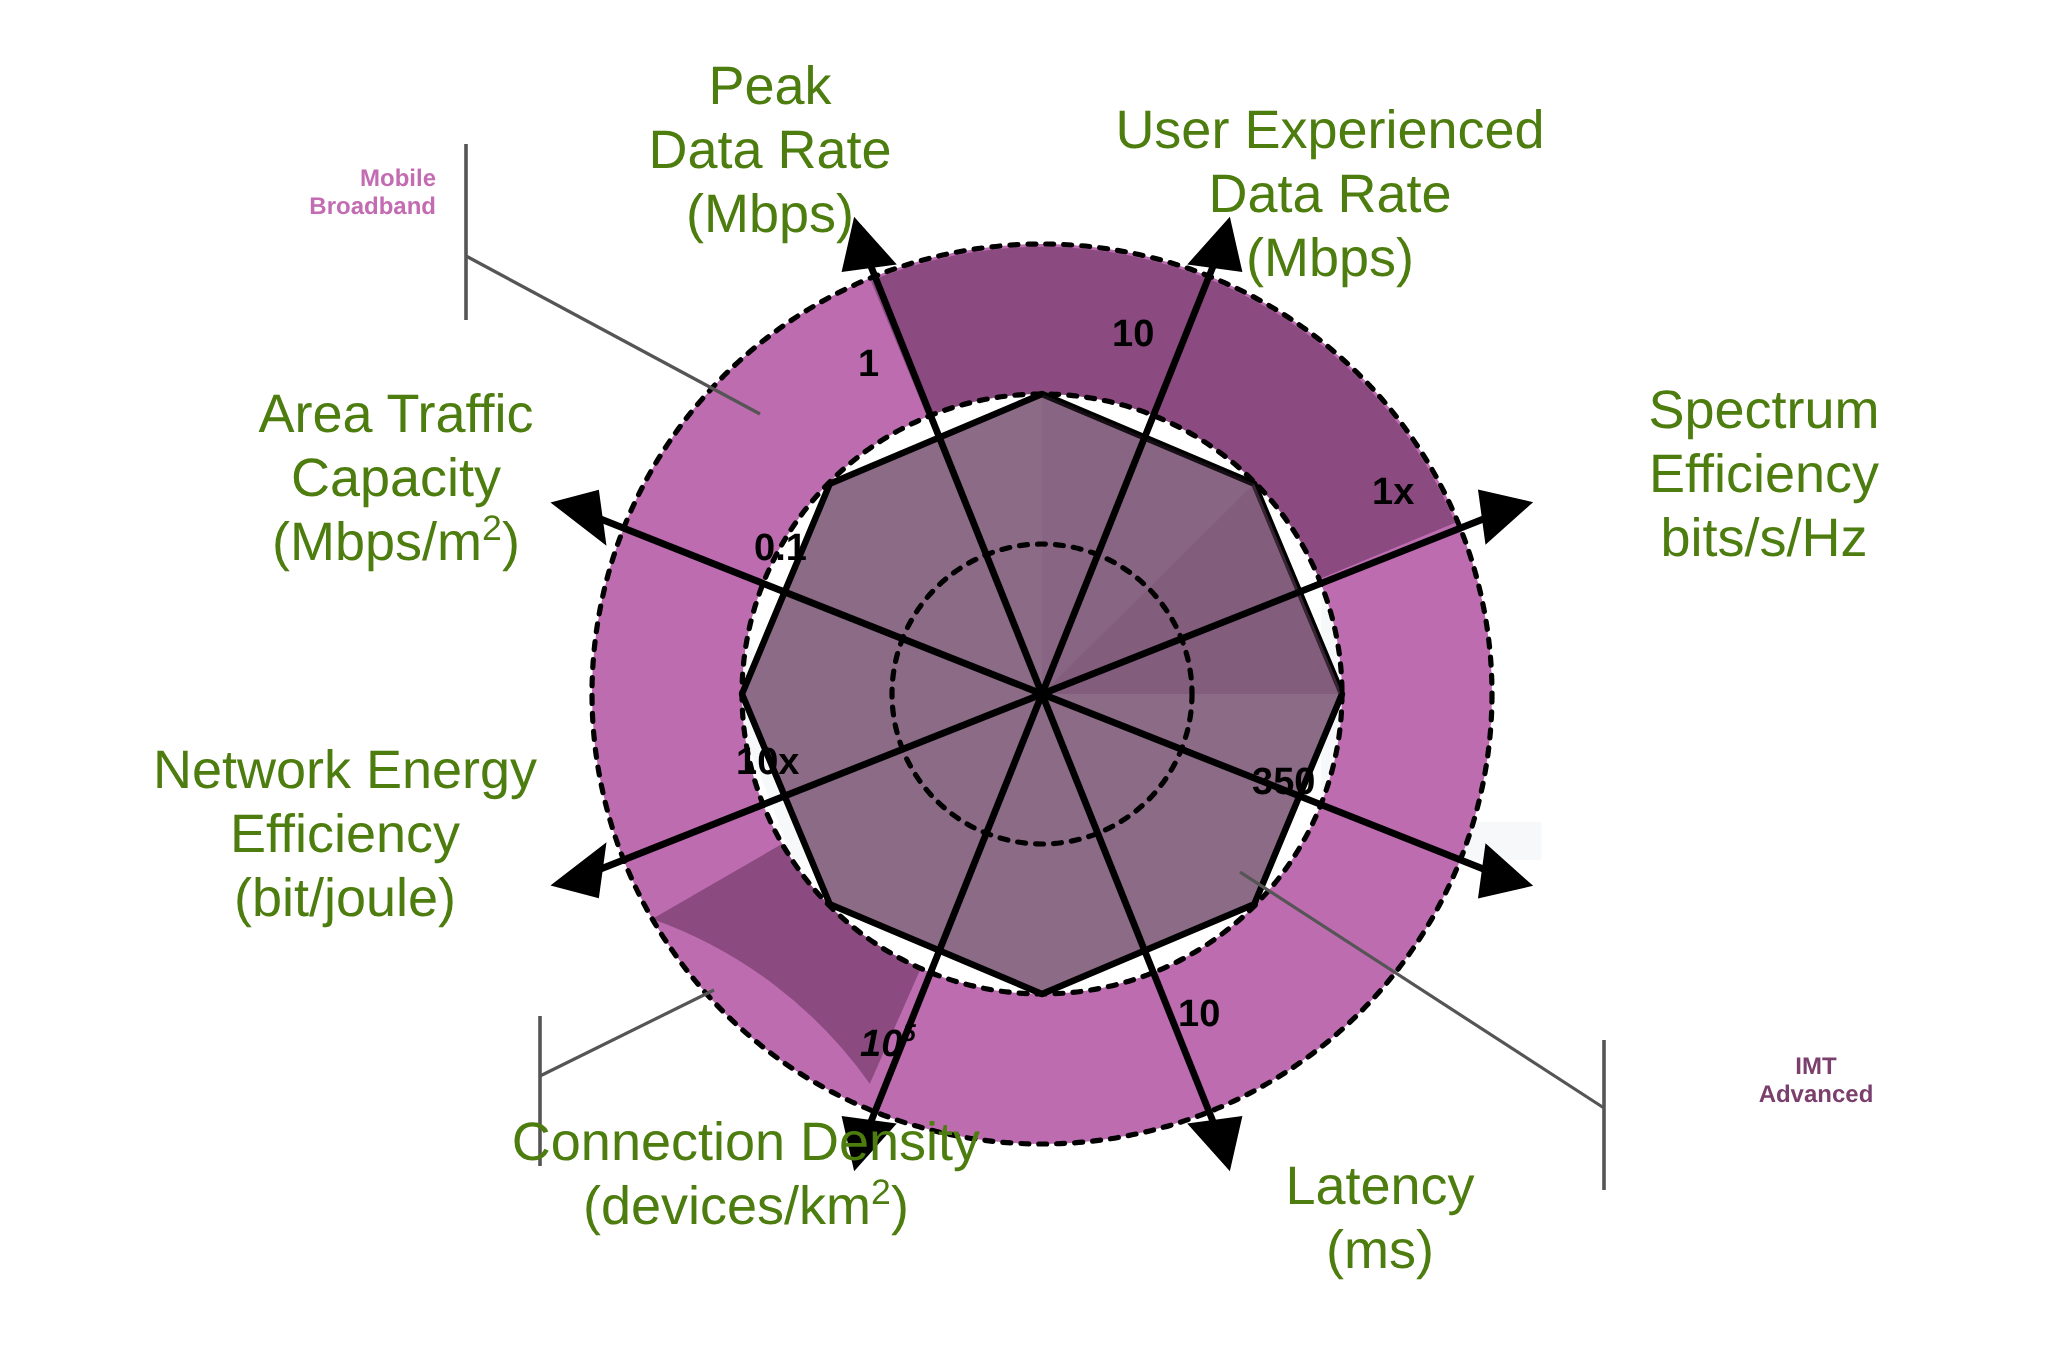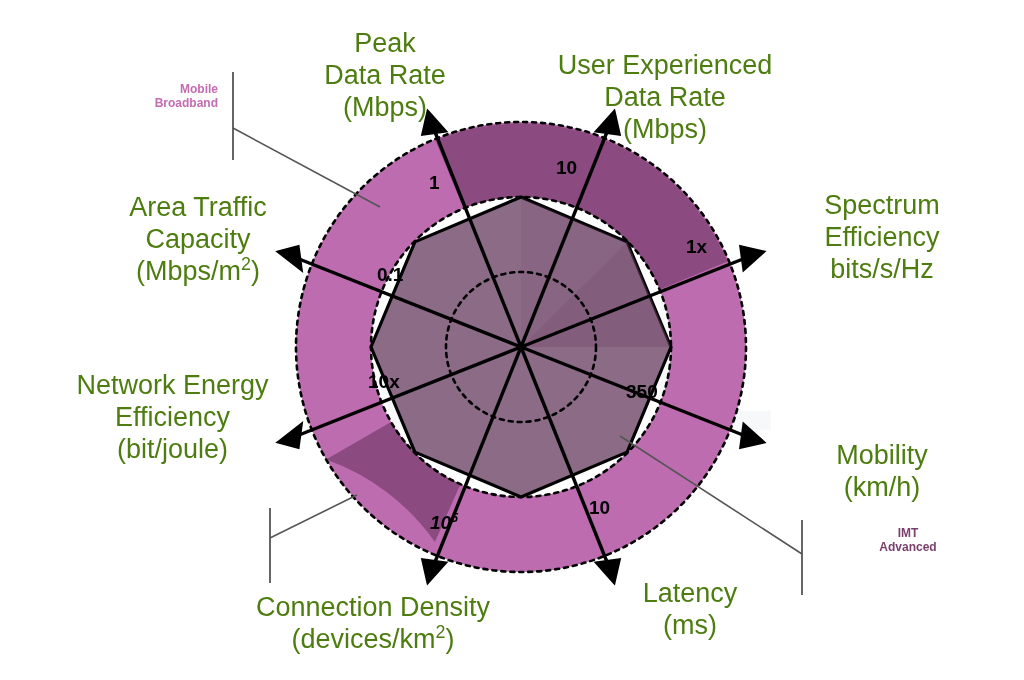--- a/index.html
+++ b/index.html
@@ -191,31 +191,27 @@
     <span class="lbl-line">Data Rate</span>
     <span class="lbl-line">(Mbps)</span>
   </div>
 
   <div class="axis-label ta-l" style="left:782px; top:190px; width:200px;">
     <span class="lbl-line">Spectrum</span>
     <span class="lbl-line">Efficiency</span>
     <span class="lbl-line">bits/s/Hz</span>
   </div>
 
-  <div class="axis-label ta-l" style="left:792px; top:440px; width:180px;">
-    <span class="lbl-line">Mobility</span>
-    <span class="lbl-line">(km/h)</span>
-  </div>
 
   <div class="axis-label ta-c" style="left:620px; top:578px; width:140px;">
     <span class="lbl-line">Latency</span>
     <span class="lbl-line">(ms)</span>
   </div>
 
-  <div class="axis-label ta-c" style="left:238px; top:592px; width:270px;">
+  <div class="axis-label ta-c" style="left:238px; top:556px; width:270px;">
     <span class="lbl-line">Connection Density</span>
     <span class="lbl-line unit"><span>(devices/km</span><sup>2</sup><span>)</span></span>
   </div>
 
   <div class="axis-label ta-c" style="left:60px; top:370px; width:225px;">
     <span class="lbl-line">Network Energy</span>
     <span class="lbl-line">Efficiency</span>
     <span class="lbl-line">(bit/joule)</span>
   </div>
 

